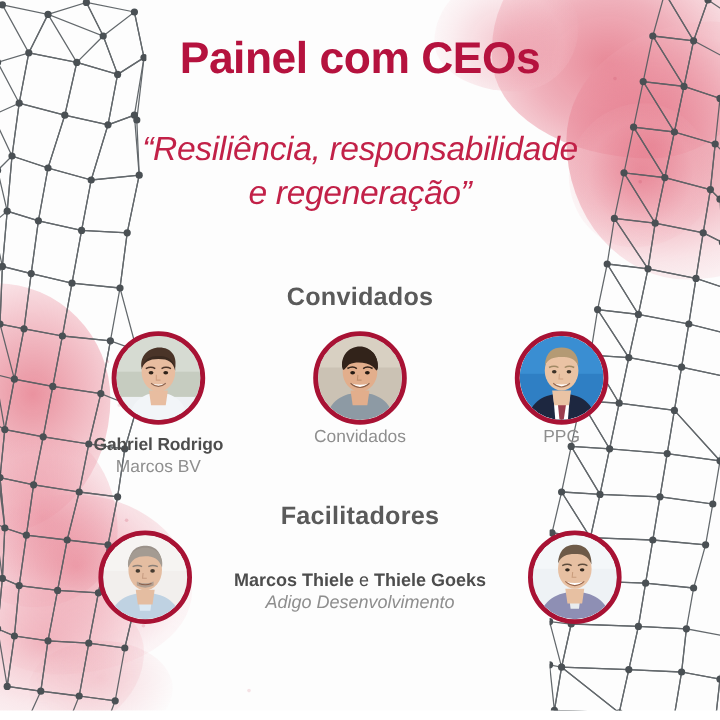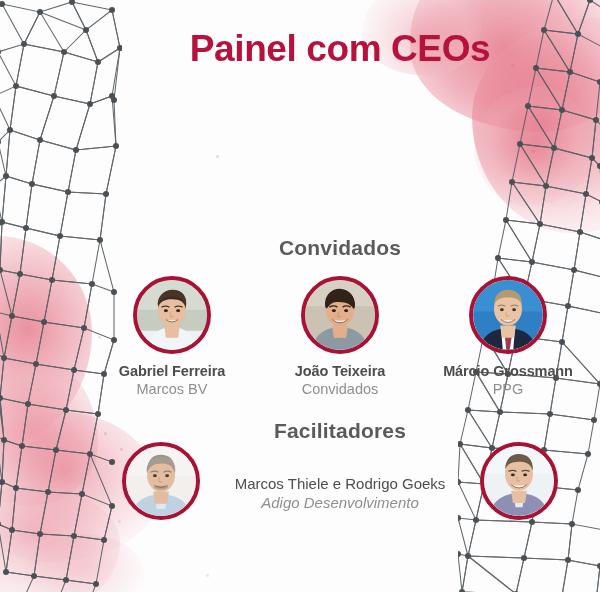--- a/index.html
+++ b/index.html
@@ -16,21 +16,20 @@
     background: #ffffff;
     position: relative;
   }
 
   #poster {
     position: relative;
     width: 600px;
     height: 592px;
     background: #fdfdfd;
     overflow: hidden;
-    padding-left: 40px;
   }
 
   
   .bg-layer {
     position: absolute;
     pointer-events: none;
   }
 
   .watercolor {
     position: absolute;
@@ -249,21 +248,21 @@
   .fac-text {
     flex: 1;
     padding: 0 6px;
     margin-top: 24px;
   }
   .fac-names {
     font-size: 15px;
     color: #4D4D4D;
     white-space: nowrap;
   }
-  .fac-names b { font-weight: 400; margin-top: 44px; }
+  .fac-names b { font-weight: 700; margin-top: 44px; }
   .fac-names .conj { font-weight: 400; }
   .fac-org {
     margin-top: 2px;
     font-size: 15px;
     color: #8E8E8E;
     white-space: nowrap;
     font-style: italic;
   }
 
   
@@ -575,20 +574,24 @@
   <div class="speck" style="top:336px; left:98px;  width:2.5px;height:2.5px;opacity:.3;"></div>
   <div class="speck" style="top:432px; left:104px; width:3px;  height:3px; opacity:.45;"></div>
   <div class="speck" style="top:448px; left:120px; width:2.5px;height:2.5px;opacity:.4;"></div>
   <div class="speck" style="top:520px; left:118px; width:3px;  height:3px; opacity:.35;"></div>
   <div class="speck" style="top:574px; left:206px; width:3px;  height:3px; opacity:.3;"></div>
 
   <div class="content">
 
     <h1 class="title">Painel com CEOs</h1>
 
+    <div class="subtitle">
+      <div>“Resiliência, responsabilidade</div>
+      <div>e regeneração”</div>
+    </div>
 
     <h2 class="section-head convidados">Convidados</h2>
 
     <div class="guest-row">
 
       <div class="guest">
         <div class="avatar">
           <svg class="photo" viewBox="0 0 80 80">
             <defs>
                 <clipPath id="c1">
@@ -607,21 +610,21 @@
               <ellipse cx="33" cy="35" rx="2.3" ry="1.7" fill="#2e2219"></ellipse>
               <ellipse cx="47" cy="35" rx="2.3" ry="1.7" fill="#2e2219"></ellipse>
               <path d="M28,31 Q33,28.5 37,31" stroke="#4a3428" stroke-width="1.4" fill="none"></path>
               <path d="M43,31 Q47,28.5 52,31" stroke="#4a3428" stroke-width="1.4" fill="none"></path>
               <path d="M33,45 Q40,50 47,45 Q40,47.5 33,45 Z" fill="#ffffff"></path>
               <path d="M33,45 Q40,51 47,45" stroke="#8e6550" stroke-width="1" fill="none"></path>
               <path d="M38,37 L38,42 L42,42" stroke="#cf9f80" stroke-width="1" fill="none"></path>
             </g>
           </svg>
         </div>
-        <div class="guest-name">Gabriel Ferreira</div>
+        <div class="guest-name">Gabriel Rodrigo</div>
         <div class="guest-org">Marcos BV</div>
       </div>
 
       <div class="guest">
         <div class="avatar">
           <svg class="photo" viewBox="0 0 80 80">
             <defs>
                 <clipPath id="c2">
                   <circle cx="40" cy="40" r="40"></circle>
                 </clipPath>
@@ -637,21 +640,20 @@
               <ellipse cx="33" cy="35" rx="2.3" ry="1.7" fill="#241a13"></ellipse>
               <ellipse cx="47" cy="35" rx="2.3" ry="1.7" fill="#241a13"></ellipse>
               <path d="M28,31 Q33,28 37,31" stroke="#32231a" stroke-width="1.5" fill="none"></path>
               <path d="M43,31 Q47,28 52,31" stroke="#32231a" stroke-width="1.5" fill="none"></path>
               <path d="M31,45 Q40,52 49,45 Q40,48 31,45 Z" fill="#ffffff"></path>
               <path d="M31,45 Q40,53 49,45" stroke="#8a5f47" stroke-width="1" fill="none"></path>
               <path d="M38,37 L37.5,42 L41.5,42" stroke="#c2916f" stroke-width="1" fill="none"></path>
             </g>
           </svg>
         </div>
-        <div class="guest-name">João Teixeira</div>
         <div class="guest-org">Convidados</div>
       </div>
 
       <div class="guest">
         <div class="avatar">
           <svg class="photo" viewBox="0 0 80 80">
             <defs>
                 <clipPath id="c3">
                   <circle cx="40" cy="40" r="40"></circle>
                 </clipPath>
@@ -668,21 +670,20 @@
               <ellipse cx="33" cy="34" rx="2.2" ry="1.6" fill="#3c3228"></ellipse>
               <ellipse cx="47" cy="34" rx="2.2" ry="1.6" fill="#3c3228"></ellipse>
               <path d="M28,30 Q33,27.5 37,30" stroke="#a08964" stroke-width="1.4" fill="none"></path>
               <path d="M43,30 Q47,27.5 52,30" stroke="#a08964" stroke-width="1.4" fill="none"></path>
               <path d="M32,45 Q40,51 48,45 Q40,47.5 32,45 Z" fill="#ffffff"></path>
               <path d="M32,45 Q40,52 48,45" stroke="#9a6c52" stroke-width="1" fill="none"></path>
               <path d="M38,36 L37.5,41 L41.5,41" stroke="#cfa383" stroke-width="1" fill="none"></path>
             </g>
           </svg>
         </div>
-        <div class="guest-name">Márcio Grossmann</div>
         <div class="guest-org">PPG</div>
       </div>
 
     </div>
 
     <h2 class="section-head facilitadores">Facilitadores</h2>
 
     <div class="fac-row">
 
       <div class="fac-avatar">
@@ -707,21 +708,21 @@
             <path d="M43,30 Q47,27.5 52,30" stroke="#8b8078" stroke-width="1.4" fill="none"></path>
             <path d="M32,44 Q40,47.5 48,44 L48,48 Q40,52 32,48 Z" fill="#a1968c" opacity="0.75"></path>
             <path d="M34,46 Q40,48.5 46,46" stroke="#8a5f4b" stroke-width="1" fill="none"></path>
             <path d="M38,36 L37.5,41 L41.5,41" stroke="#c59b80" stroke-width="1" fill="none"></path>
           </g>
         </svg>
       </div>
 
       <div class="fac-text">
         <div class="fac-names">
-          <b>Marcos Thiele</b><span class="conj"> e </span><b>Rodrigo Goeks</b>
+          <b>Marcos Thiele</b><span class="conj"> e </span><b>Thiele Goeks</b>
         </div>
         <div class="fac-org">Adigo Desenvolvimento</div>
       </div>
 
       <div class="fac-avatar">
         <svg class="photo" viewBox="0 0 80 80">
           <defs>
               <clipPath id="c5">
                 <circle cx="40" cy="40" r="40"></circle>
               </clipPath>

